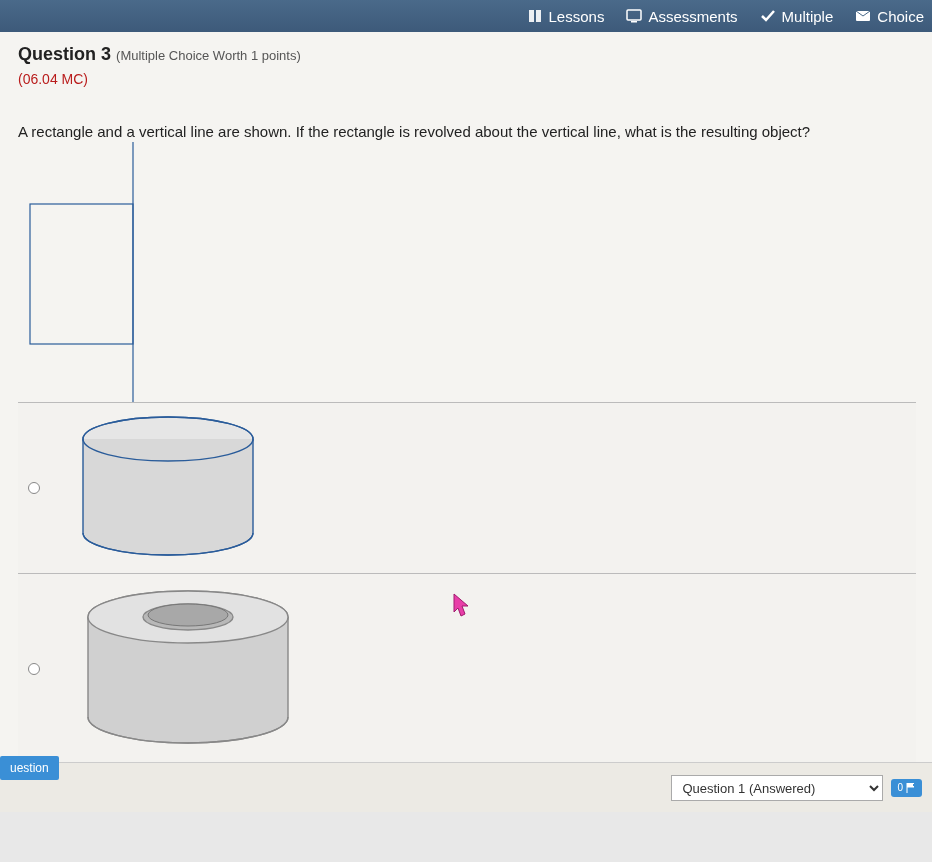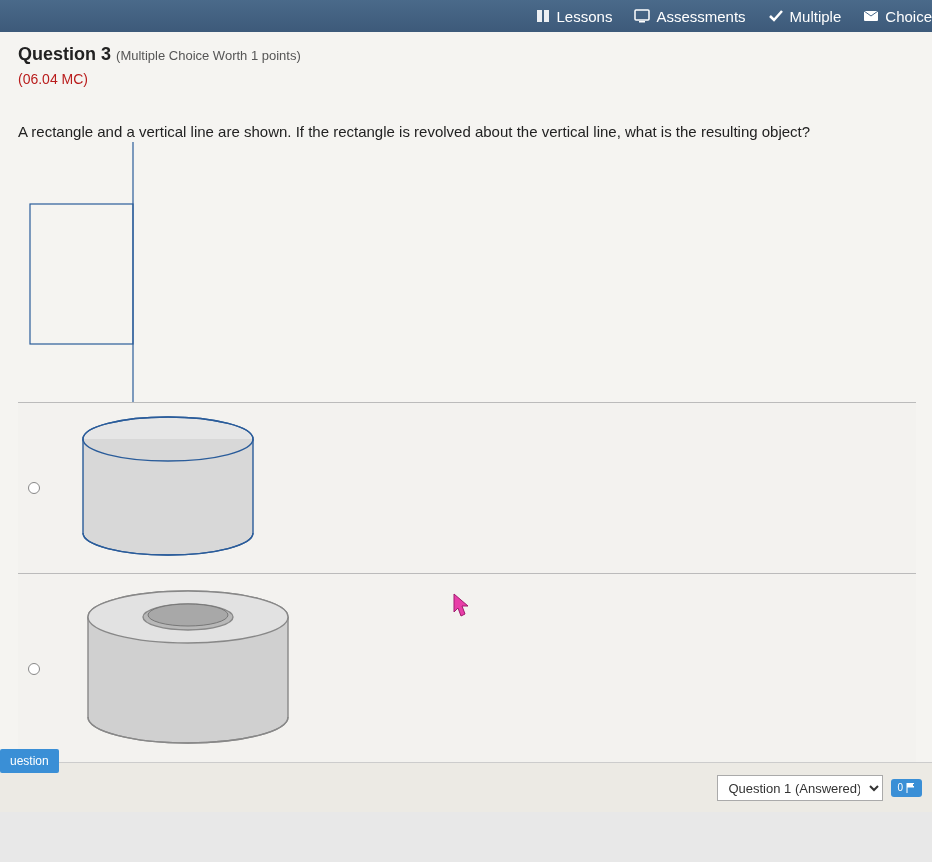--- a/index.html
+++ b/index.html
@@ -4,21 +4,21 @@
 <style>
   * { box-sizing: border-box; margin: 0; padding: 0; }
   html, body { width: 932px; height: 862px; overflow: hidden; font-family: Arial, Helvetica, sans-serif; background: #e8e8e8; }
   
   .topbar {
     background: linear-gradient(to bottom, #4a6a8a, #3d5a7a);
     height: 32px;
     display: flex;
     align-items: center;
     justify-content: flex-end;
-    padding-right: 0;
+    padding-right: 8px;
     gap: 22px;
     color: #fff;
     font-size: 15px;
     font-weight: 500;
   }
   .nav-item { display: flex; align-items: center; gap: 6px; cursor: pointer; }
   .nav-icon { width: 16px; height: 16px; display: inline-flex; align-items: center; justify-content: center; }
 
   .page {
     background: #f5f4f1;
@@ -71,30 +71,30 @@
   .question-btn {
     background: #3a8fd6;
     color: #fff;
     font-size: 12px;
     padding: 5px 10px;
     border: none;
     border-radius: 2px;
     cursor: pointer;
     position: absolute;
     left: 0;
-    bottom: 39px;
+    bottom: 32px;
   }
   .q-select {
     margin-left: auto;
     font-size: 13px;
     padding: 4px 6px;
     border: 1px solid #aaa;
     background: #fff;
     color: #333;
-    width: 166px;
+    width: 212px;
     height: 26px;
   }
   .flag-badge {
     margin-left: 8px;
     background: #3a8fd6;
     color: #fff;
     font-size: 10px;
     padding: 2px 6px;
     border-radius: 3px;
     display: inline-flex;

